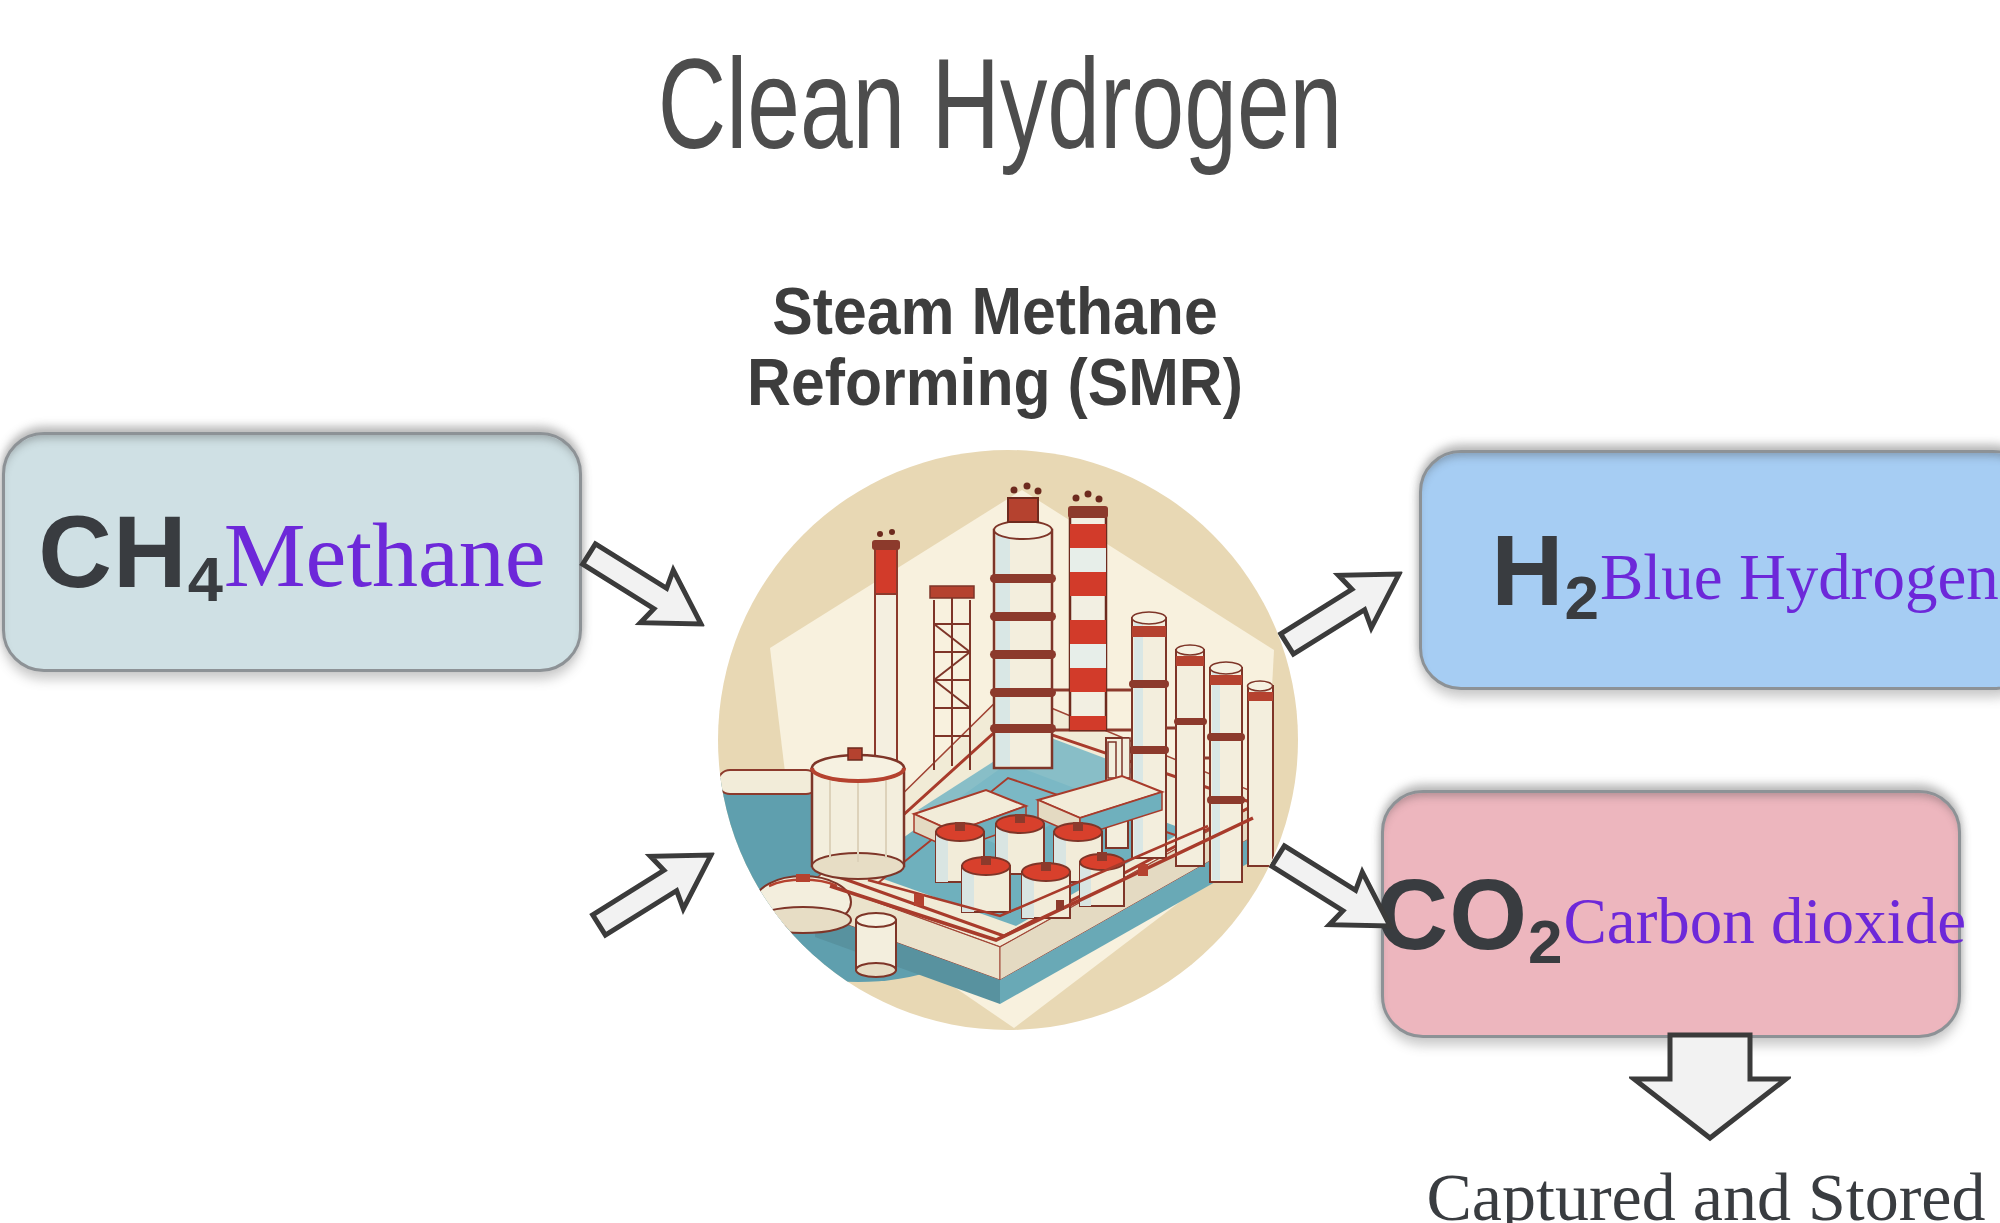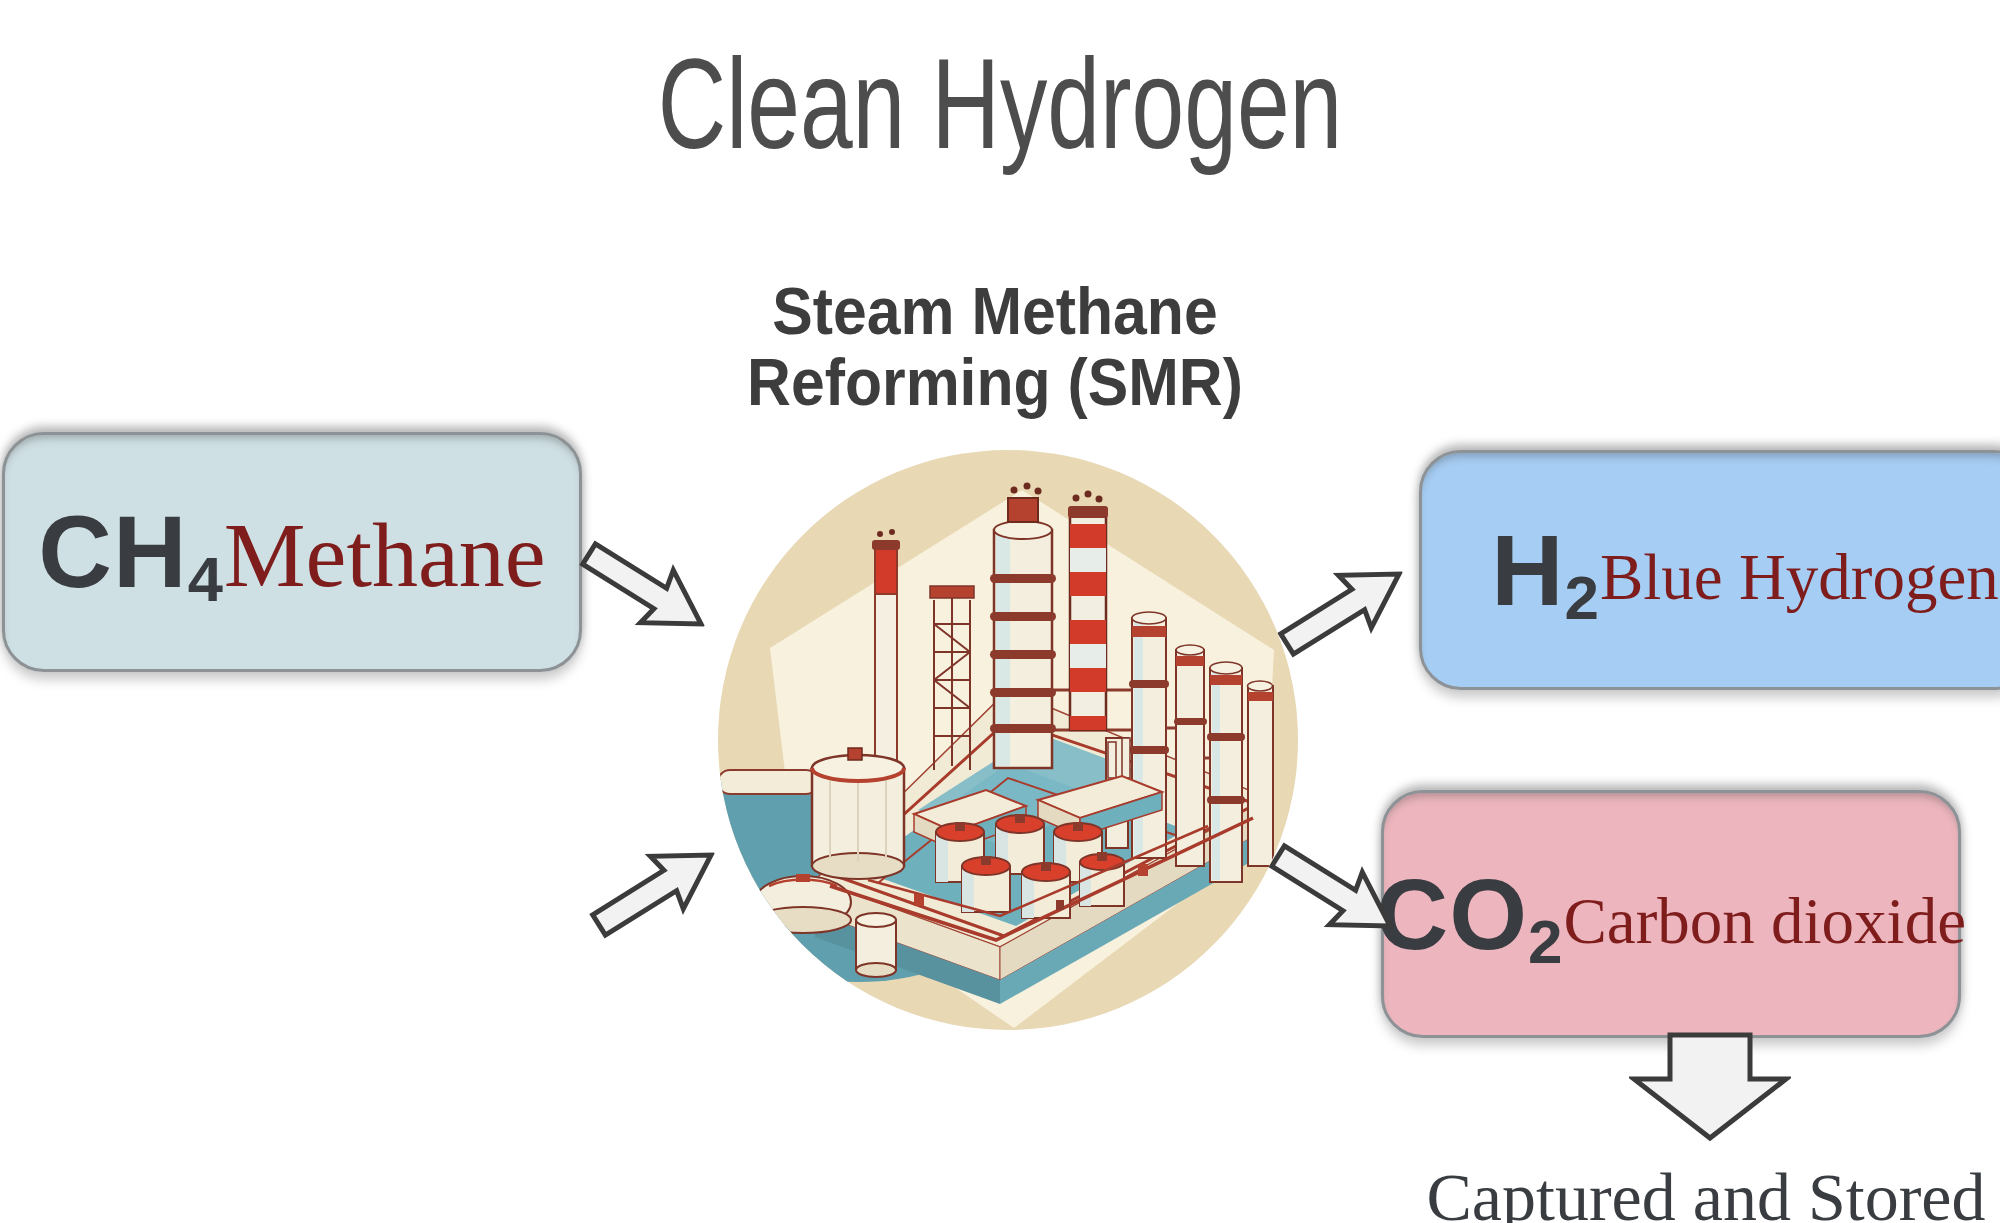--- a/index.html
+++ b/index.html
@@ -37,21 +37,21 @@
   .formula {
     font-weight:700; font-size:102px; line-height:1; color:#393c40;
     letter-spacing:1px; white-space:nowrap;
   }
   .formula sub {
     font-size:0.62em; line-height:1; vertical-align:baseline;
     position:relative; bottom:-0.22em;
   }
   .box-name {
     font-family:"Liberation Serif", serif; font-size:92px; line-height:1.05;
-    color:#7f1d1d; margin-top:6px; white-space:nowrap;text-align:center;
+    color:#6d28d9; margin-top:6px; white-space:nowrap;text-align:center;
   }
   .box-h2 .box-name, .box-co2 .box-name { font-size:65px; margin-top:14px; }
   .box-h2 .formula, .box-co2 .formula { font-size:100px; }
 
   
   .flow-arrow { position:absolute; width:140px; height:74px; }
   .rot-dr { transform:rotate(32deg); }
   .rot-ur { transform:rotate(-32deg); }
   .arrow-ch4 { left:575px;  top:552px; }
   .arrow-h2o { left:585px;  top:853px; }

